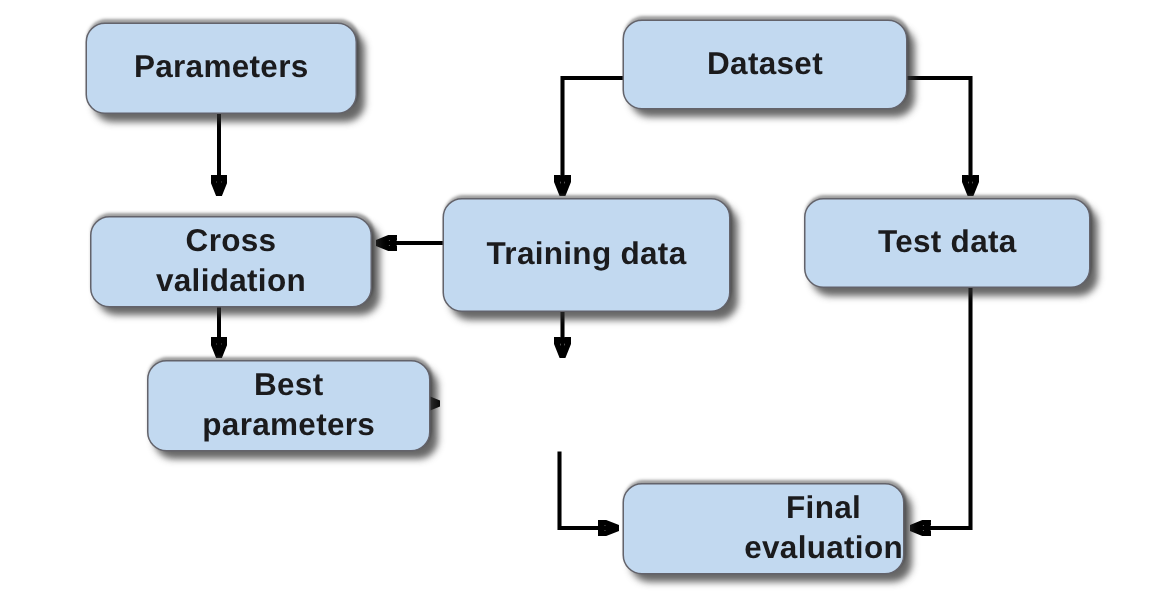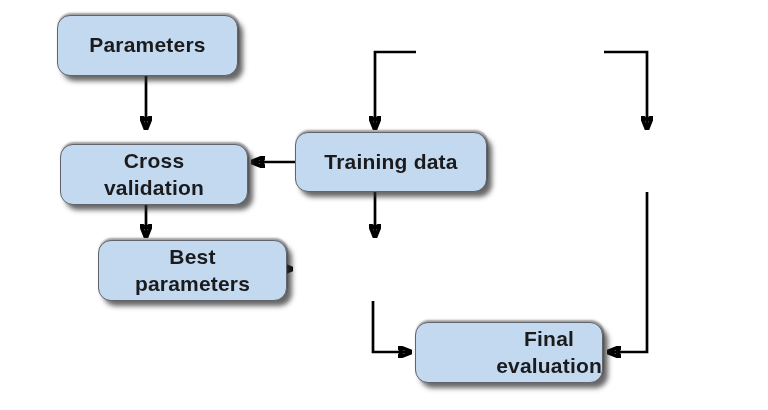--- a/index.html
+++ b/index.html
@@ -71,30 +71,36 @@
     <path d="M375,192 L375,237" marker-end="url(#arrow)"></path>
     <path d="M250,269 L292,269" marker-end="url(#arrow)"></path>
     <path d="M373,301 L373,352 L411,352" marker-end="url(#arrow)"></path>
     <path d="M647,192 L647,352 L608,352" marker-end="url(#arrow)"></path>
   </svg>
 
   <div class="node" style="left:57px;  top:15px;  width:181px; height:61px;">
     <span class="node-label">Parameters</span>
   </div>
 
+  <div class="node" style="left:415px; top:13px;  width:190px; height:60px;">
+    <span class="node-label">Dataset</span>
+  </div>
 
   <div class="node" style="left:60px;  top:144px; width:188px; height:61px;">
     <span class="node-label">Cross
 validation</span>
   </div>
 
-  <div class="node" style="left:295px; top:132px; width:192px; height:60px;">
+  <div class="node" style="left:295px; top:132px; width:192px; height:76px;">
     <span class="node-label">Training data</span>
   </div>
 
+  <div class="node" style="left:536px; top:132px; width:191px; height:60px;">
+    <span class="node-label">Test data</span>
+  </div>
 
   <div class="node" style="left:60px;  top:240px; width:189px; height:61px;margin-left:38px;">
     <span class="node-label">Best
 parameters</span>
   </div>
 
 
   <div class="node" style="left:415px; top:322px; width:188px; height:61px;justify-content:flex-end;">
     <span class="node-label">Final
 evaluation</span>

